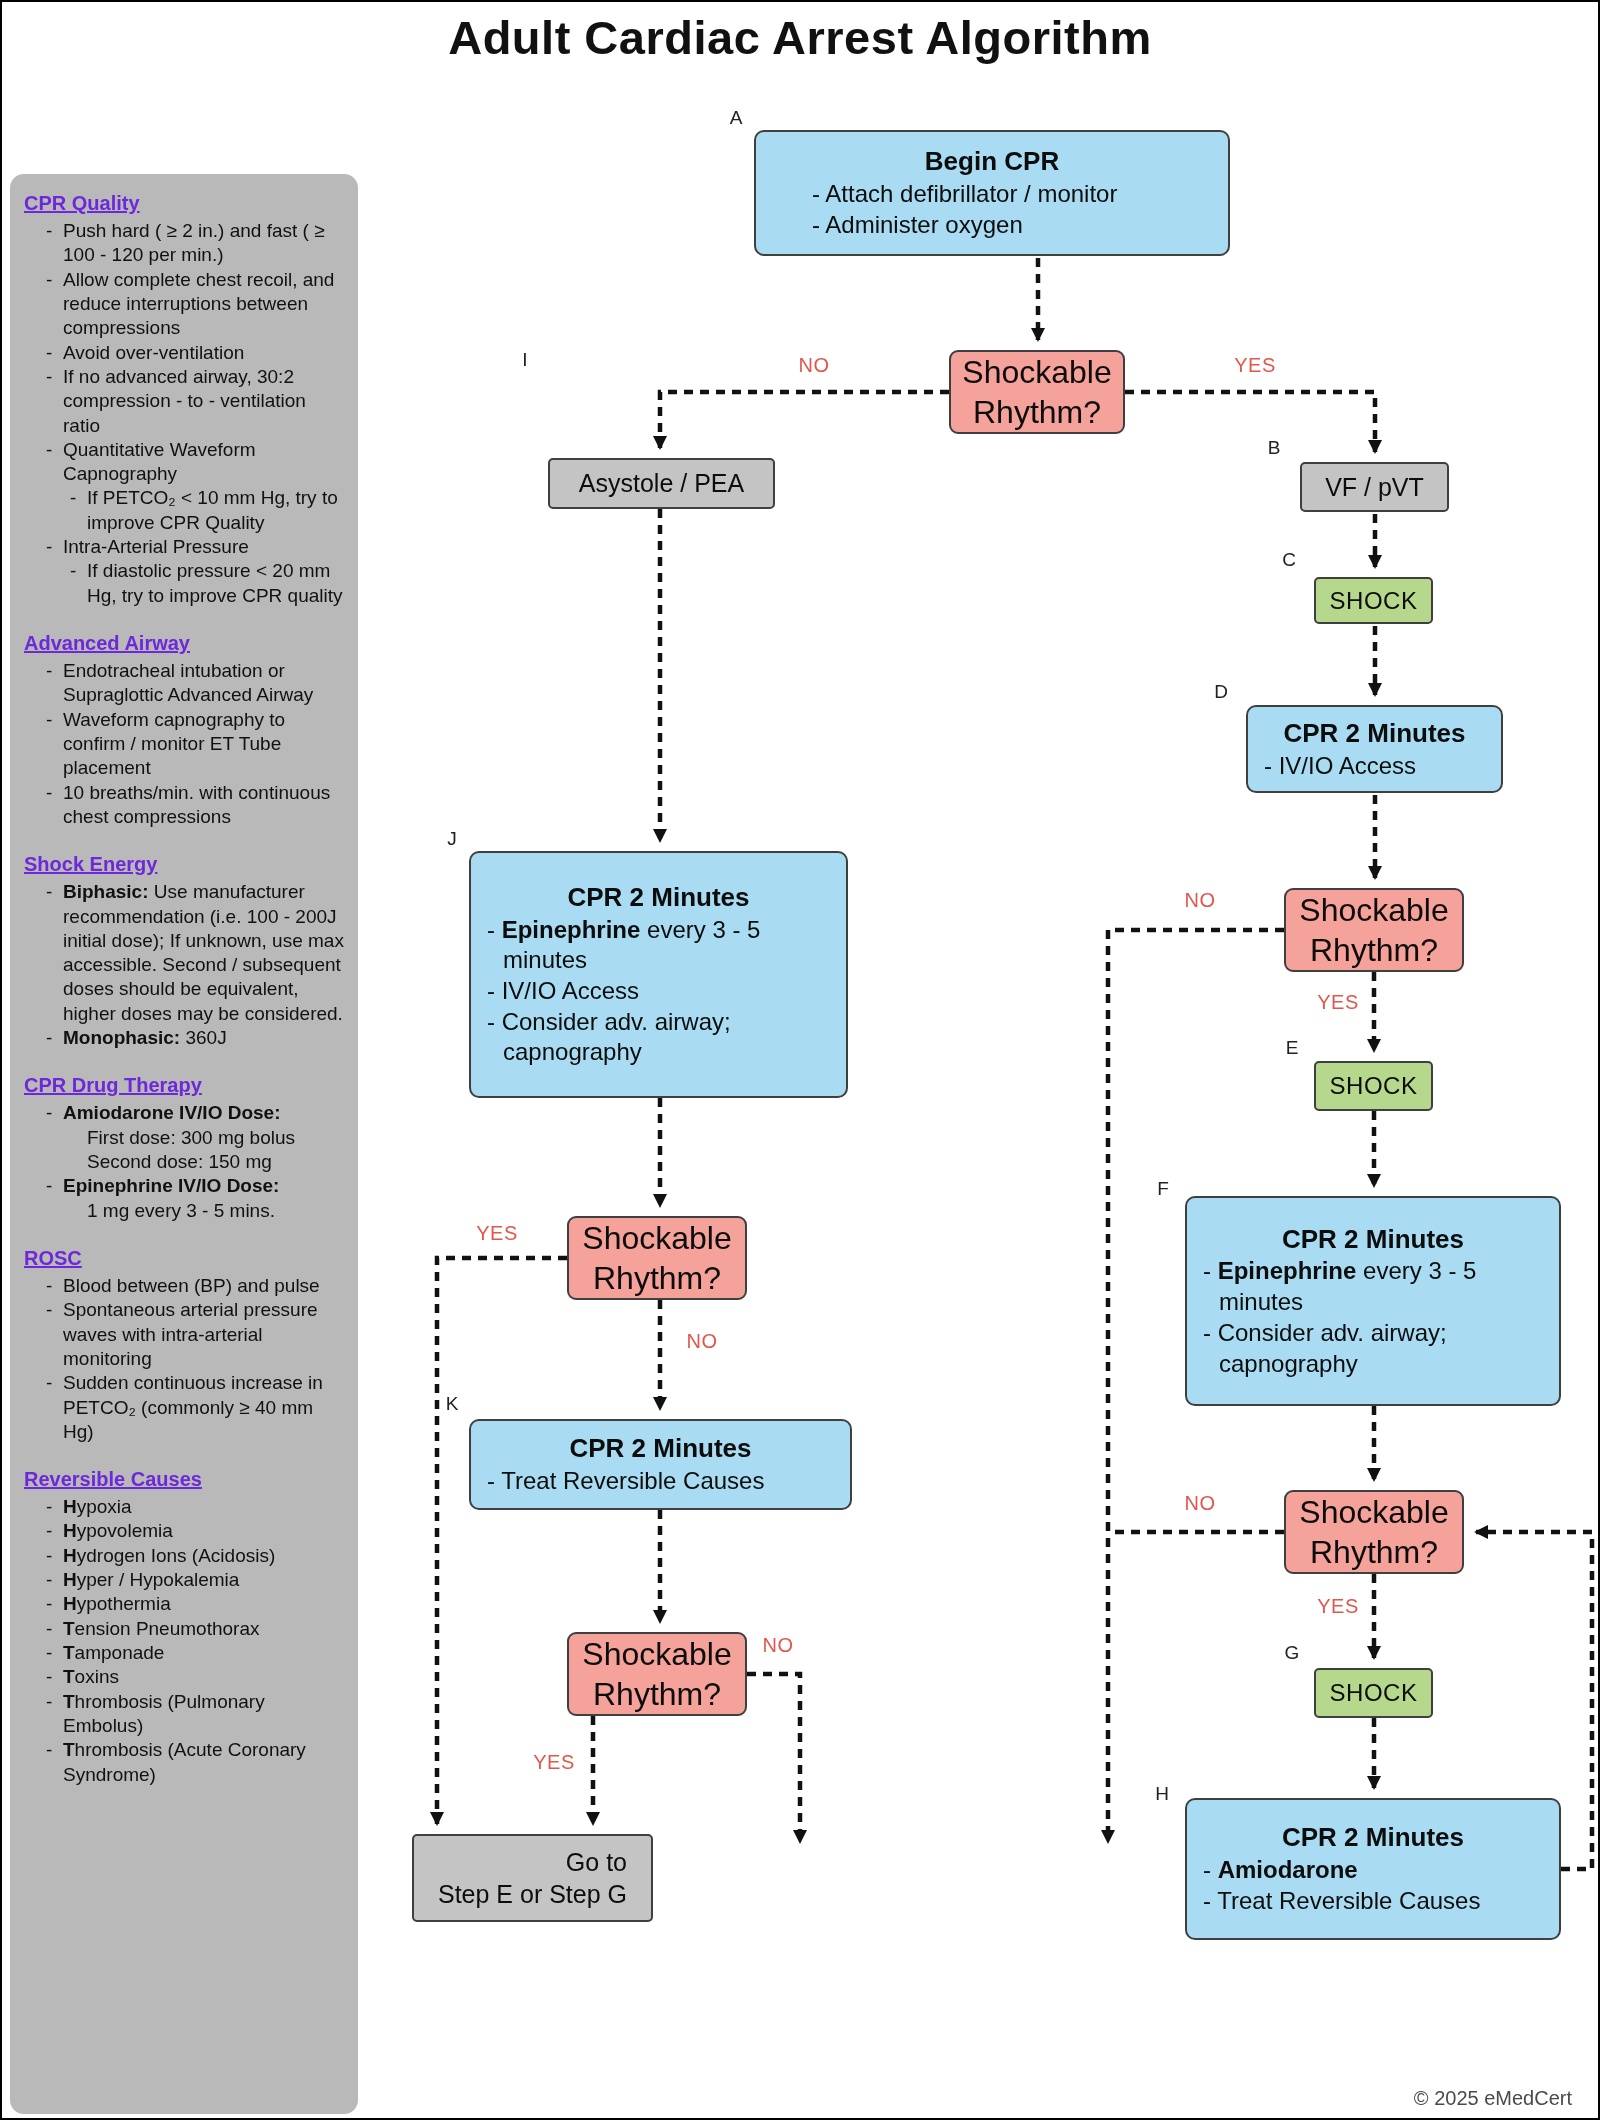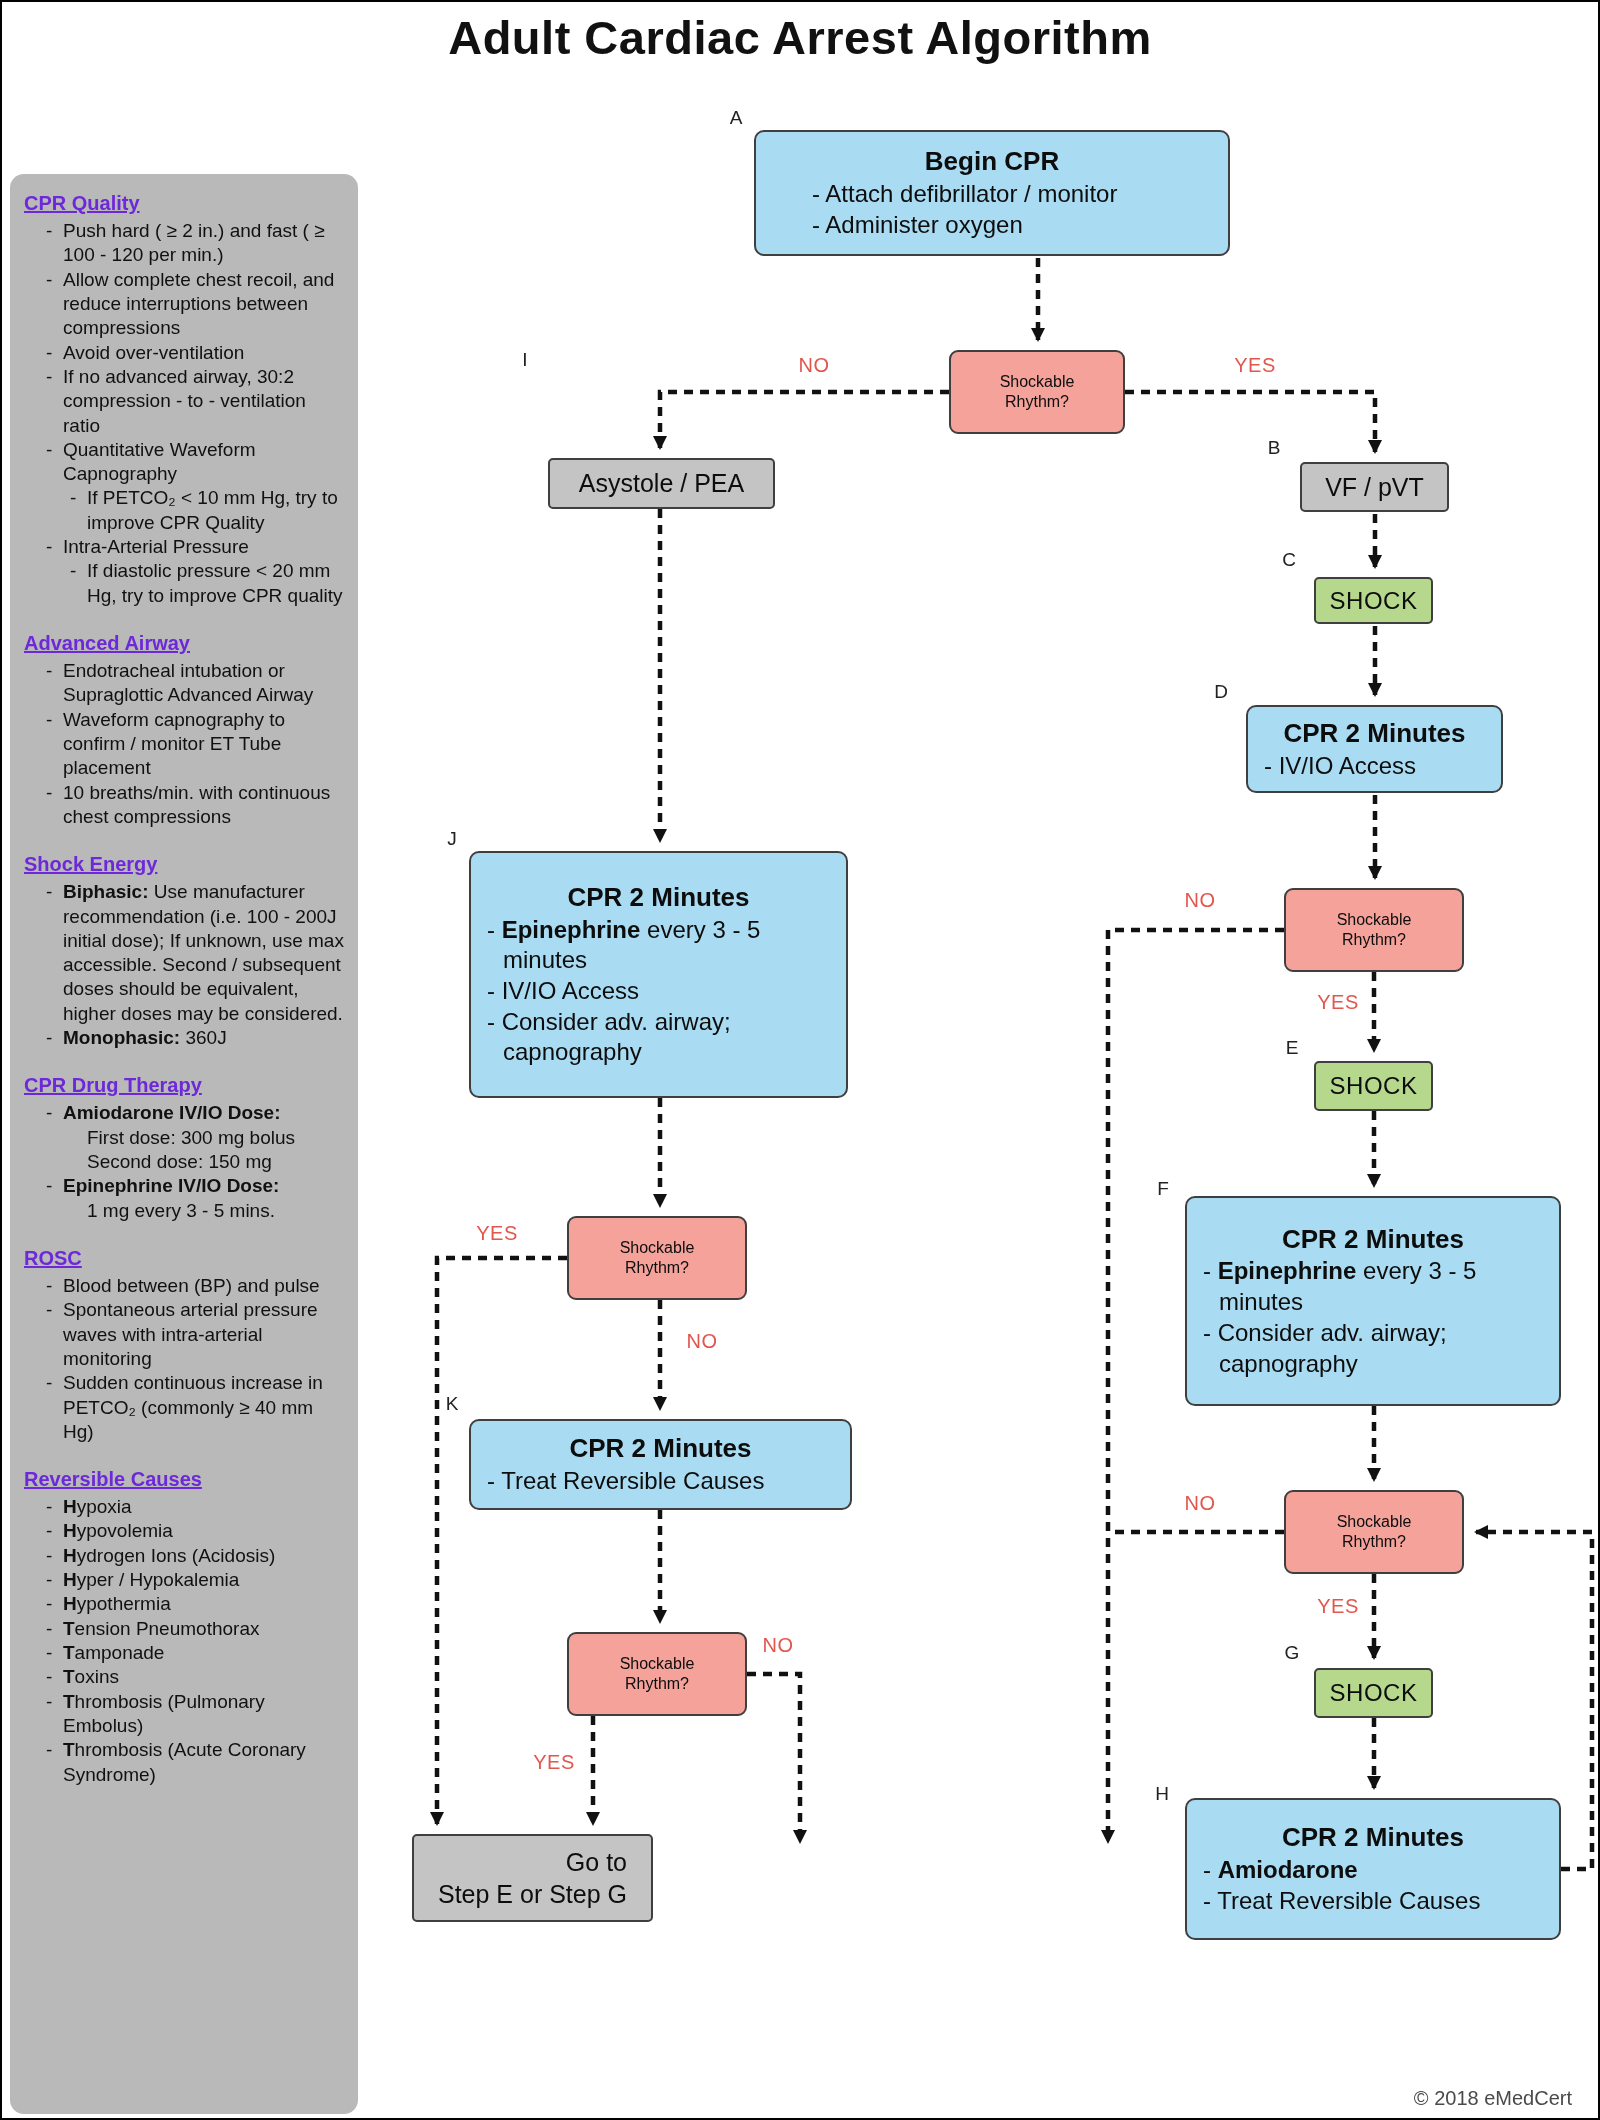--- a/index.html
+++ b/index.html
@@ -13,21 +13,21 @@
   .sb-item{display:flex;margin-left:22px;font-size:19px;line-height:1.28;color:#111;}
   .sb-item .dash{flex:0 0 17px;}
   .sb-item.ind2{margin-left:46px;}
   .sb-item b{font-weight:bold;margin-top:26px;}
   .arrows{position:absolute;left:0;top:0;z-index:1;}
   .node{position:absolute;z-index:2;border:2px solid #3f3f3f;color:#0d0d0d;}
   .blue{background:#a9dcf2;border-radius:10px;padding:8px 16px;display:flex;flex-direction:column;justify-content:center;}
   .blue .node-title{font-size:26px;font-weight:bold;text-align:center;line-height:1.3;}
   .node-line{font-size:24px;line-height:1.28;padding-left:16px;text-indent:-16px;}
   .begin .node-line{margin-left:40px;}
-  .decision{background:#f4a29a;border-radius:9px;display:flex;align-items:center;justify-content:center;text-align:center;font-size:16px;line-height:1.25;white-space:pre-line;}
+  .decision{background:#f4a29a;border-radius:9px;display:flex;align-items:center;justify-content:center;text-align:center;font-size:32px;line-height:1.25;white-space:pre-line;}
   .green{background:#b5d88d;border-radius:5px;display:flex;align-items:center;justify-content:center;font-size:24px;letter-spacing:.5px;}
   .gray{background:#c4c4c4;border-radius:5px;display:flex;align-items:center;justify-content:center;font-size:25px;text-align:right;white-space:pre-line;line-height:1.3;}
   .gray.note{flex-direction:column;align-items:stretch;text-align:left;padding:16px 18px;white-space:normal;justify-content:center;}
   .note .node-line{font-size:25px;line-height:1.3;margin:3px 0;}
   .step{position:absolute;z-index:3;font-size:19px;color:#222;transform:translate(-50%,-50%);}
   .yn{position:absolute;z-index:3;font-size:20px;color:#e2574d;transform:translate(-50%,-50%);letter-spacing:.5px;}
   .copyright{position:absolute;right:26px;bottom:8px;font-size:20px;color:#4a4a4a;z-index:3;}
 </style>
 </head>
 <body>
@@ -292,14 +292,14 @@
   <span class="yn" style="left:1253px;top:363px;">YES</span>
   <span class="yn" style="left:1198px;top:898px;">NO</span>
   <span class="yn" style="left:1336px;top:1000px;">YES</span>
   <span class="yn" style="left:1198px;top:1501px;">NO</span>
   <span class="yn" style="left:1336px;top:1604px;">YES</span>
   <span class="yn" style="left:495px;top:1231px;">YES</span>
   <span class="yn" style="left:700px;top:1339px;">NO</span>
   <span class="yn" style="left:776px;top:1643px;">NO</span>
   <span class="yn" style="left:552px;top:1760px;">YES</span>
 
-  <div class="copyright">© 2018 eMedCert</div>
+  <div class="copyright">© 2025 eMedCert</div>
 </div>
 
 </body></html>

